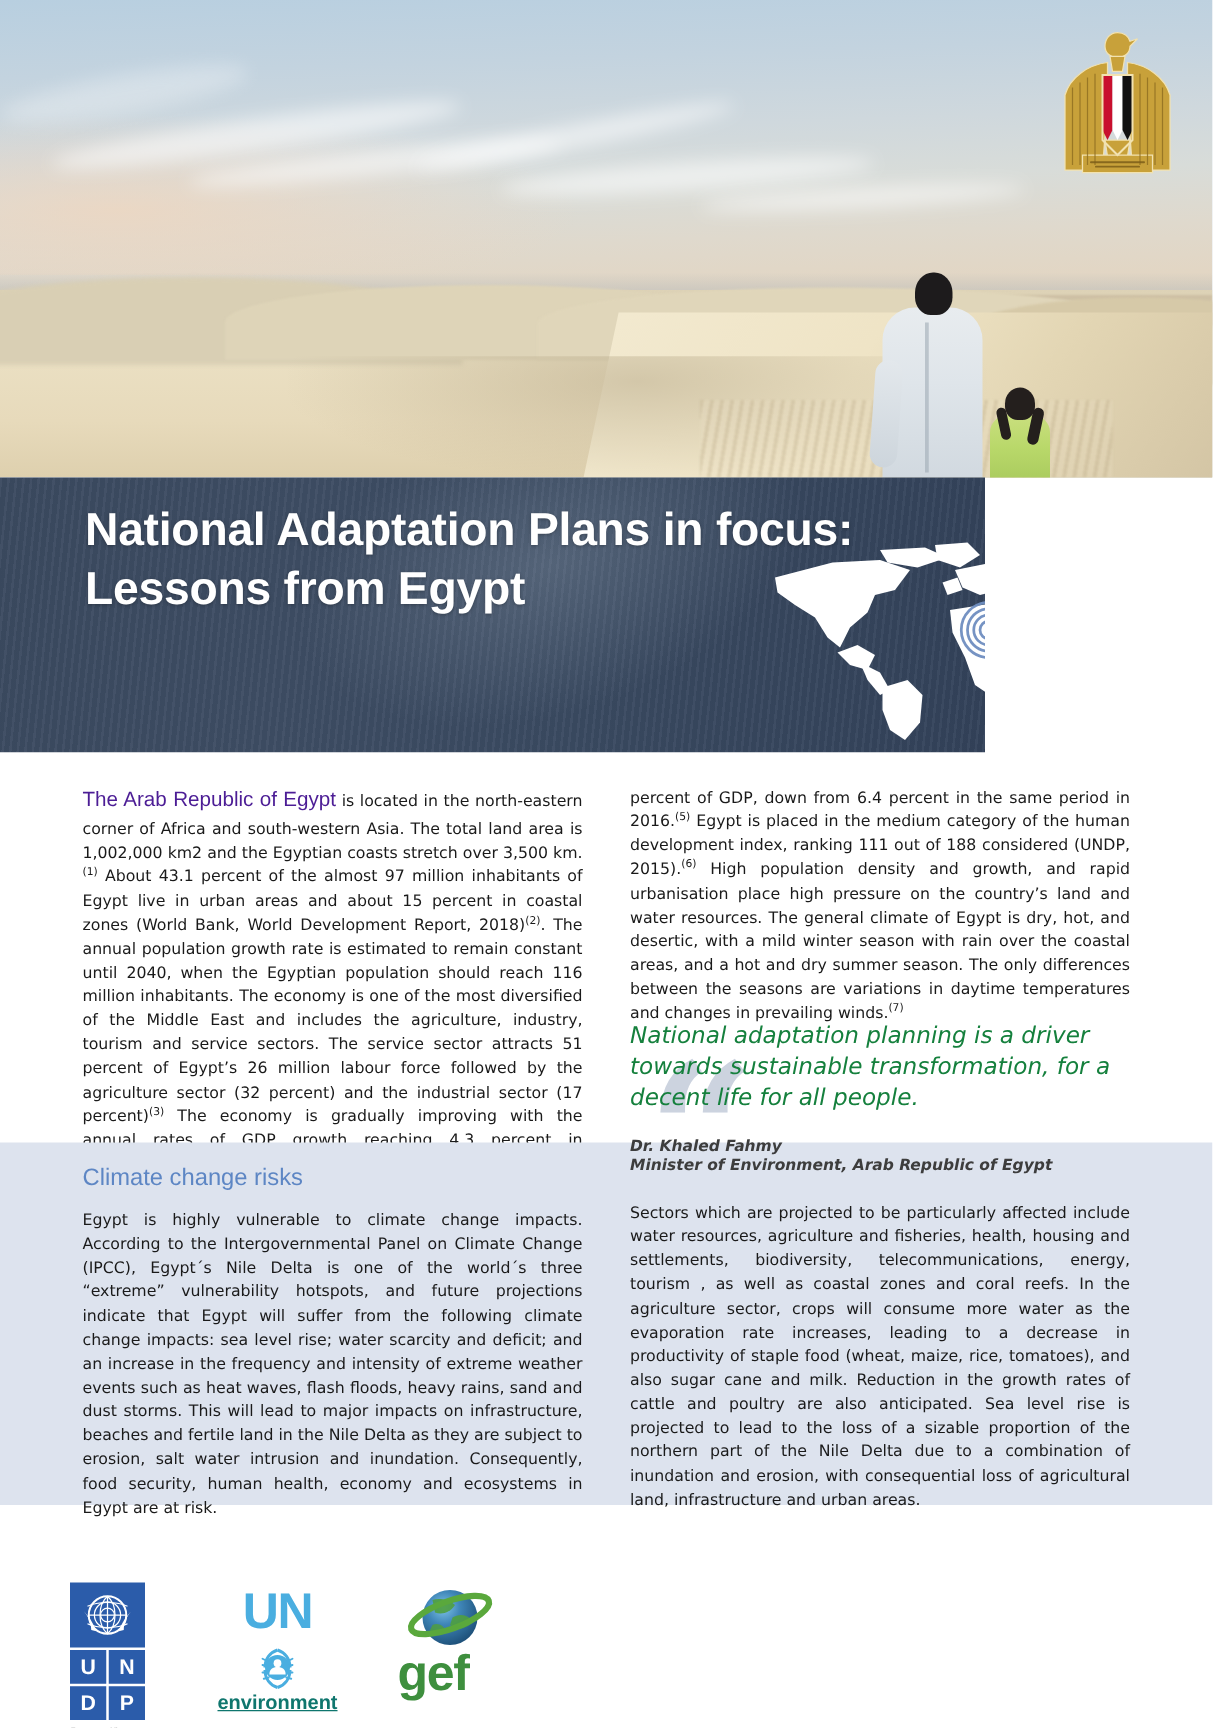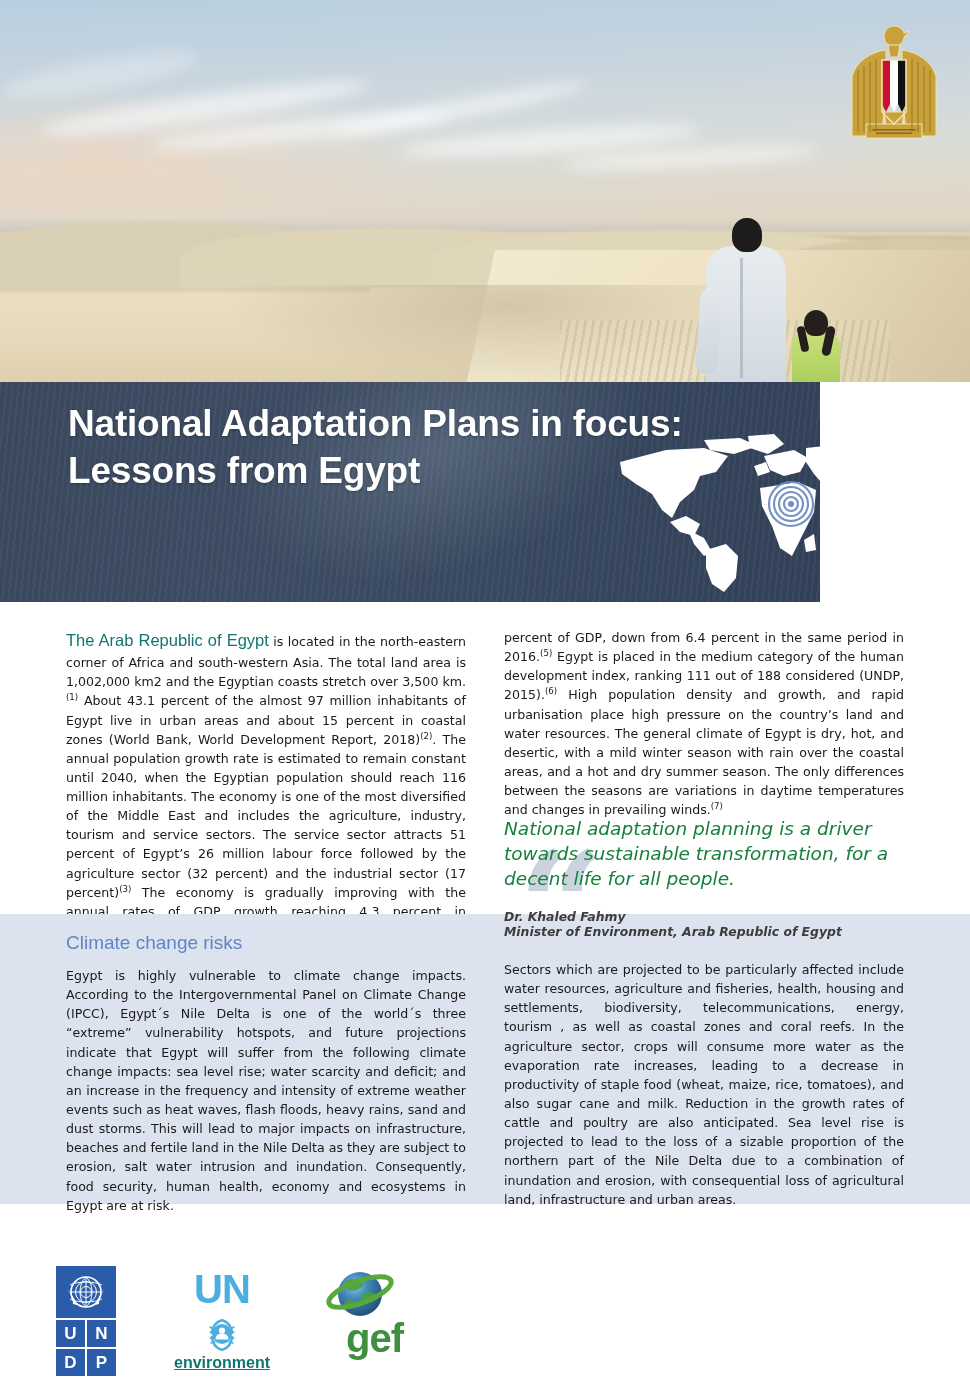--- a/index.html
+++ b/index.html
@@ -86,21 +86,20 @@
     background:linear-gradient(180deg,#c9df7e 0%, #b9d86a 45%, #a7c95c 100%);border-radius:14px 14px 4px 4px;}
 
   
   .emblem{position:absolute;left:840px;top:20px;width:108px;height:128px;}
 
   
   .band{
     position:absolute;left:0;top:382px;width:788px;height:220px;
     background:linear-gradient(100deg,#3b4a60 0%, #3e4d64 30%, #3a4a61 60%, #33425a 100%);
     overflow:hidden;
-    padding-left:32px;
   }
   .band-water{
     position:absolute;left:0;top:0;width:970px;height:220px;
     background:repeating-linear-gradient(96deg, rgba(255,255,255,.035) 0 2px, rgba(0,0,0,.03) 2px 6px);
   }
   .band-glow{
     position:absolute;left:230px;top:-50px;width:420px;height:240px;
     background:radial-gradient(ellipse at 50% 50%, rgba(190,205,220,.20) 0%, rgba(190,205,220,0) 70%);
     transform:rotate(-18deg);
   }
@@ -117,21 +116,21 @@
 
   
   .intro{
     position:absolute;left:0;top:602px;width:970px;height:352px;
     background:#ffffff;
   }
   .col-l{position:absolute;left:66px;top:26px;width:400px;}
   .col-r{position:absolute;left:504px;top:26px;width:400px;}
 
   .lead{
-    color:#0f766e;
+    color:#4c1d95;
     font-size:16.5px;
     font-family:"Liberation Sans", sans-serif;
   }
   .body{
     font-family:"DejaVu Sans", sans-serif;
     font-size:12.6px;
     line-height:1.52;
     color:#1a1a1a;
     text-align:justify;
     text-justify:inter-word;
@@ -196,21 +195,21 @@
   .undp-grid{width:60px;height:56px;display:grid;grid-template-columns:1fr 1fr;grid-template-rows:1fr 1fr;gap:2px;margin-top:2px;}
   .undp-cell{background:#2b5caa;color:#fff;font-weight:bold;font-size:17px;display:flex;align-items:center;justify-content:center;font-family:"Liberation Sans",sans-serif;}
   .undp-tag{font-size:6.2px;color:#222;margin-top:5px;line-height:1.35;font-style:italic;font-family:"Liberation Sans",sans-serif;}
 
   .unenv{padding-top:4px;}
   .unenv-row{display:flex;align-items:center;gap:6px;flex-direction:column;}
   .unenv-un{font-size:40px;font-weight:bold;color:#4aaee0;line-height:.95;font-family:"Liberation Sans",sans-serif;letter-spacing:-1px;}
   .unenv-sub{font-size:16px;color:#0f766e;font-weight:bold;font-family:"Liberation Sans",sans-serif;margin-top:-2px;text-decoration:underline;}
 
   .gef{padding-top:2px;width:100px;}
-  .gef-text{font-size:40px;font-weight:bold;color:#3e8f3e;line-height:.8;font-family:"Liberation Sans",sans-serif;letter-spacing:-1px;margin-top:-6px;margin-left:30px;}
+  .gef-text{font-size:40px;font-weight:bold;color:#3e8f3e;line-height:.8;font-family:"Liberation Sans",sans-serif;letter-spacing:-1px;margin-top:-6px;margin-left:2px;}
 </style>
 </head>
 <body>
 
 <div class="hero">
   <div class="sky"></div>
   <div class="sky-warm"></div>
   <div class="cloud c6"></div>
   <div class="cloud c1"></div>
   <div class="cloud c2"></div>

